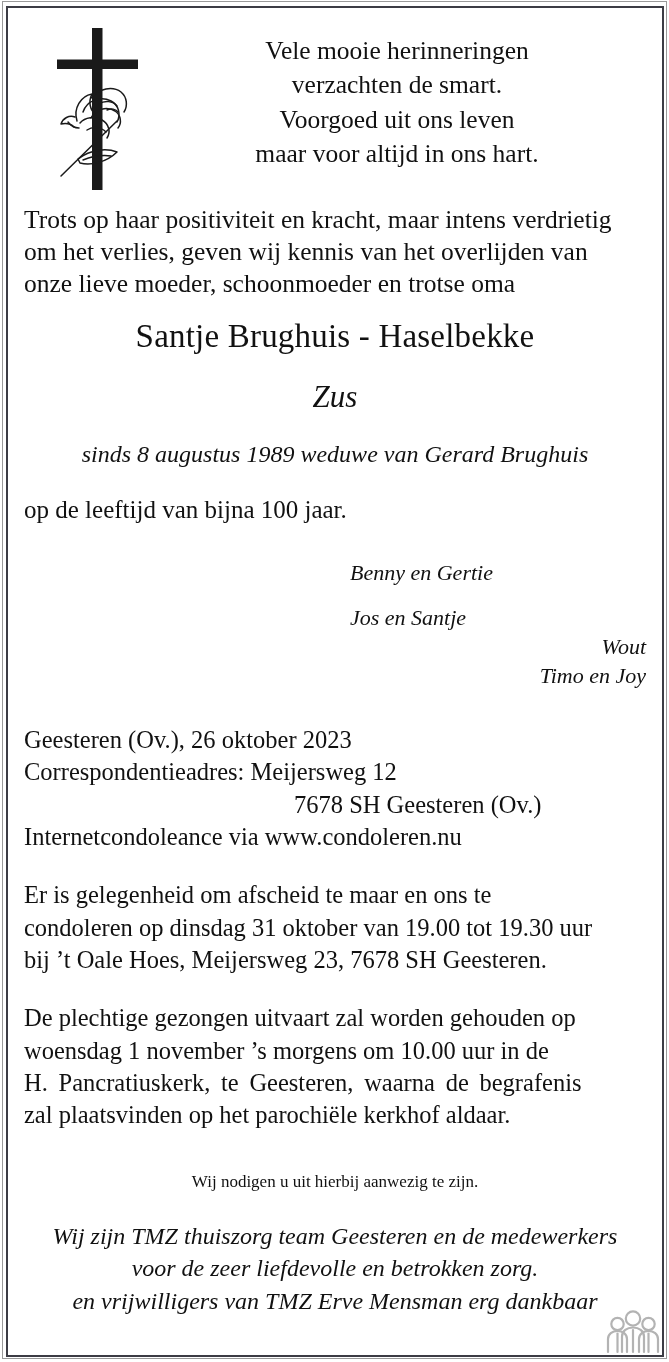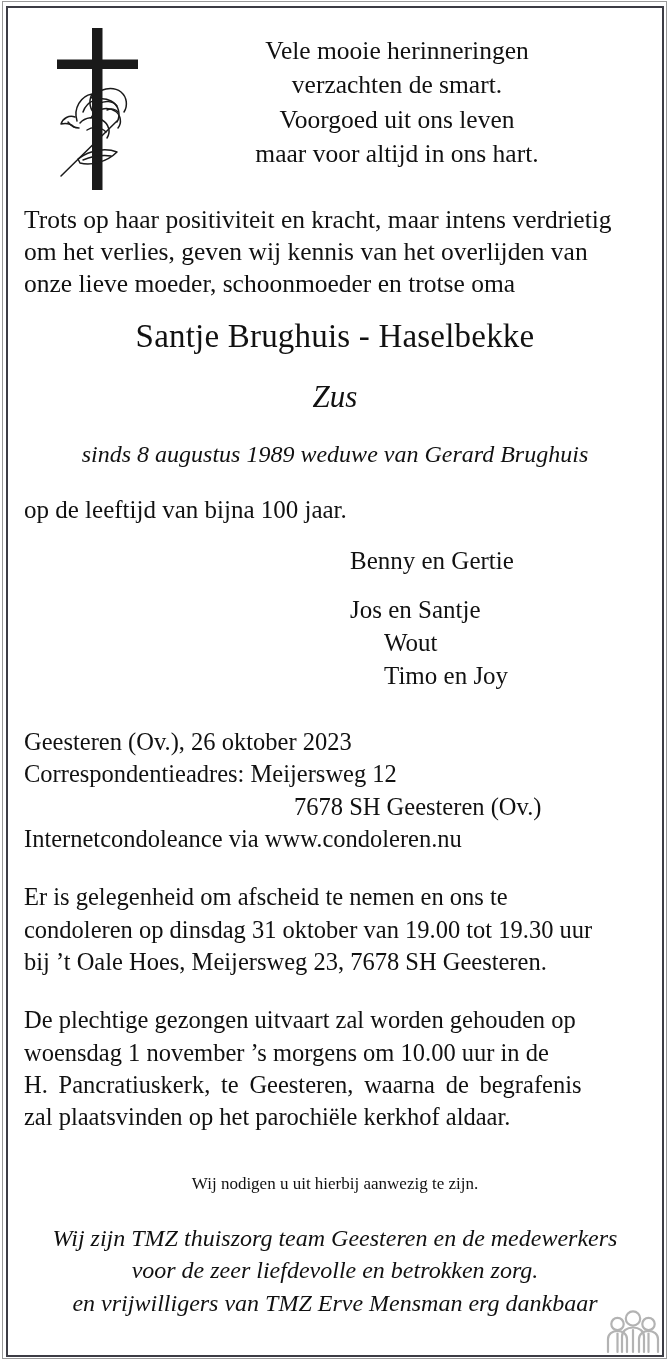--- a/index.html
+++ b/index.html
@@ -108,29 +108,30 @@
     margin-top: 26px;
     white-space: nowrap;
   }
   .age-line {
     font-size: 25px;
     margin-top: 28px;
   }
 
   
   .survivors {
-    margin-top: 20px;
-    font-size: 25px;
+    margin-top: 34px;
+    font-size: 22px;
     line-height: 1.32;
+    font-style: italic;
   }
   .survivors .grp { margin-bottom: 16px; }
   .survivors .grp:last-child { margin-bottom: 0; }
   .survivors .nm { white-space: nowrap; }
   .survivors .lvl-0 { padding-left: 326px; }
-  .survivors .lvl-1 { padding-left: 360px; }
+  .survivors .lvl-1 { padding-left: 360px; text-align: right; }
 
   
   .address {
     margin-top: 34px;
     font-size: 24.5px;
     line-height: 1.32;
   }
   .address div { white-space: nowrap; }
   .address .indent { padding-left: 270px; }
 
@@ -238,21 +239,21 @@
     </div>
 
     <div class="address">
       <div>Geesteren (Ov.), 26 oktober 2023</div>
       <div>Correspondentieadres:  Meijersweg 12</div>
       <div class="indent">7678 SH Geesteren (Ov.)</div>
       <div>Internetcondoleance via www.condoleren.nu</div>
     </div>
 
     <div class="para">
-      <div>Er is gelegenheid om afscheid te nemen en ons te</div>
+      <div>Er is gelegenheid om afscheid te maar en ons te</div>
       <div>condoleren op dinsdag 31 oktober van 19.00 tot 19.30 uur</div>
       <div>bij ’t Oale Hoes, Meijersweg 23, 7678 SH Geesteren.</div>
     </div>
 
     <div class="para">
       <div>De plechtige gezongen uitvaart zal worden gehouden op</div>
       <div>woensdag 1 november ’s morgens om 10.00 uur in de</div>
       <div class="justify">H. Pancratiuskerk, te Geesteren, waarna de begrafenis</div>
       <div>zal plaatsvinden op het parochiële kerkhof aldaar.</div>
     </div>

